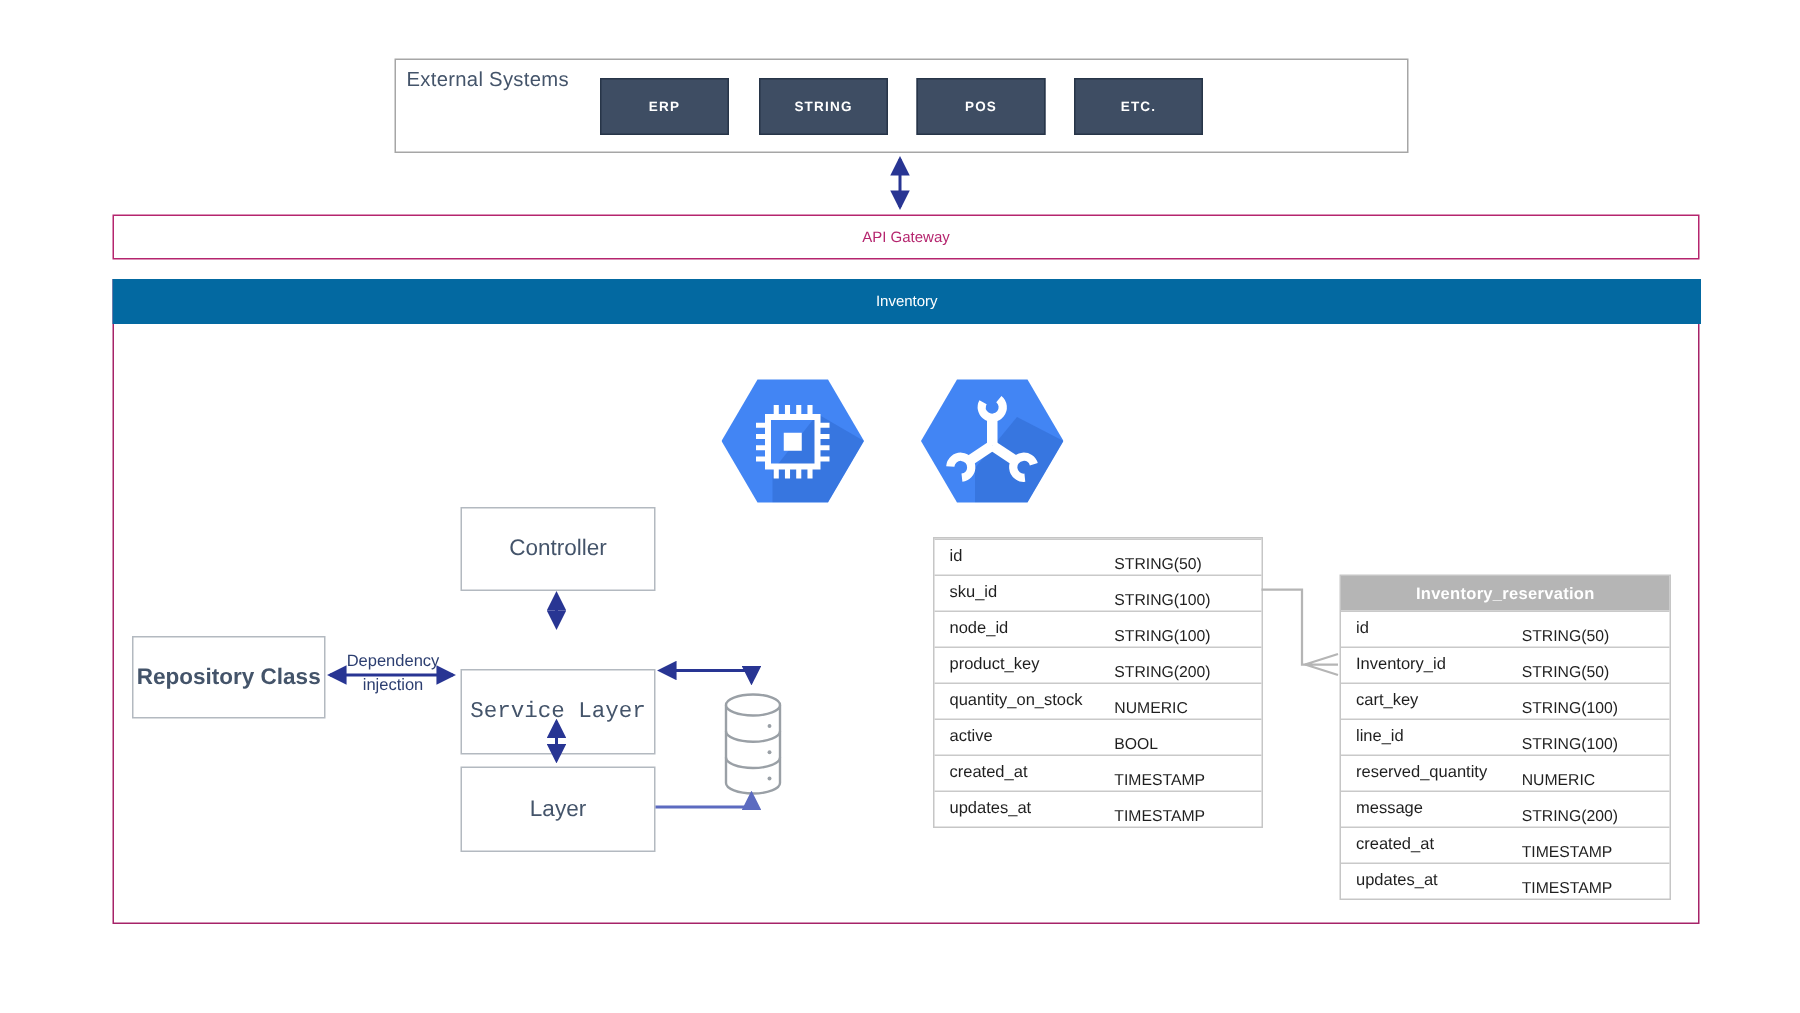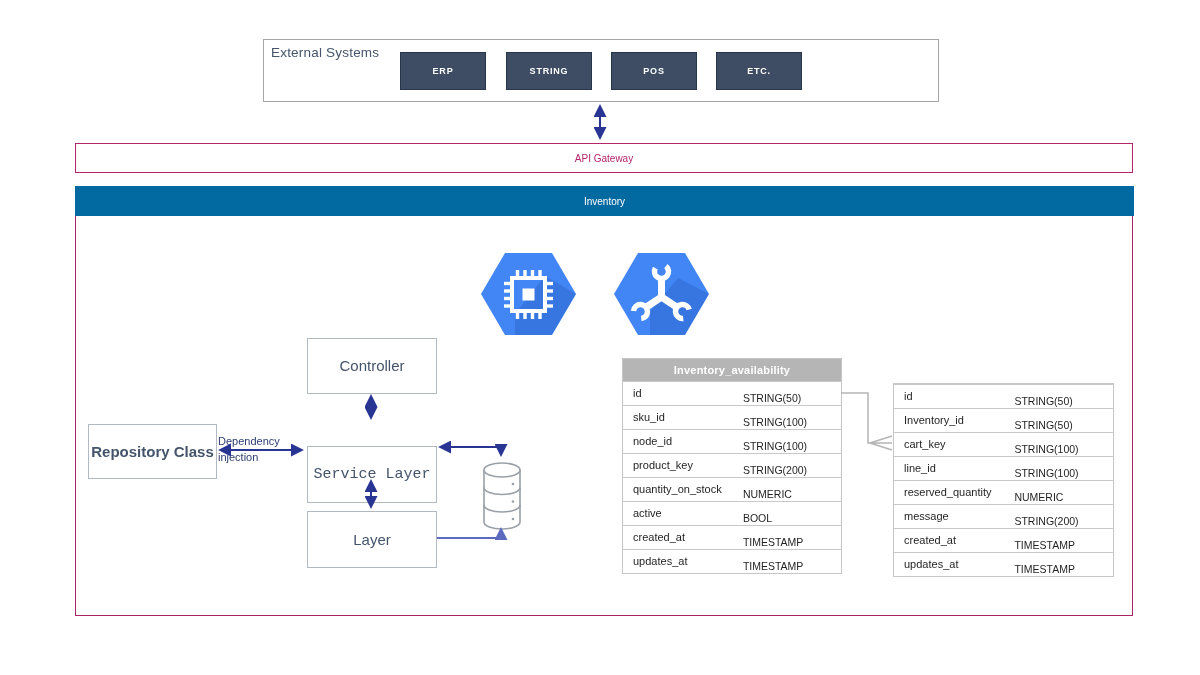--- a/index.html
+++ b/index.html
@@ -21,21 +21,21 @@
             display:flex;align-items:center;justify-content:center;color:#fff;font-size:10px;}
 
   
   .node{border:1px solid #b3b9c0;background:#fff;display:flex;align-items:center;justify-content:center;
         color:#44546a;font-size:15px;text-align:center;line-height:1.15;}
   .node-controller{left:307px;top:338px;width:128px;height:54px;}
   .node-service{left:307px;top:446px;width:128px;height:55px;font-family:Liberation Mono, monospace;}
   .node-model{left:307px;top:511px;width:128px;height:55px;}
   .node-repo{left:88px;top:424px;width:127px;height:53px;font-weight:bold;}
 
-  .dep-label{left:218px;top:433px;width:88px;text-align:left;color:#2c3e70;font-size:11px;line-height:16px;}
+  .dep-label{left:218px;top:433px;width:88px;text-align:center;color:#2c3e70;font-size:11px;line-height:16px;}
 
   
   .etable{background:#fff;border:1px solid #c6c6c6;}
   .etable .thead{height:22px;background:#b5b5b5;color:#fff;font-size:11px;font-weight:bold;
                  display:flex;align-items:center;justify-content:center;letter-spacing:.2px;}
   .trow{height:23px;border-top:1px solid #c9c9c9;position:relative;}
   .cell-name{position:absolute;left:10px;top:5px;font-size:11px;color:#1f1f1f;}
   .cell-type{position:absolute;left:55%;top:10px;font-size:10.5px;color:#1f1f1f;}
   .t-avail{left:622px;top:358px;width:218px;}
   .t-resv{left:893px;top:383px;width:219px;}
@@ -121,21 +121,20 @@
     <ellipse cx="20" cy="9" rx="18" ry="7"></ellipse>
     <path d="M2,26.5 a18,7 0 0 0 36,0" fill="none"></path>
     <path d="M2,44 a18,7 0 0 0 36,0" fill="none"></path>
   </g>
   <circle cx="31" cy="23" r="1.3" fill="#9aa0a6"></circle>
   <circle cx="31" cy="40.5" r="1.3" fill="#9aa0a6"></circle>
   <circle cx="31" cy="58" r="1.3" fill="#9aa0a6"></circle>
 </svg>
 
 <div class="abs etable t-avail">
-  <div class="thead">Inventory_availability</div>
   <div>
       <div class="trow">
         <span class="cell-name">id</span>
         <span class="cell-type">STRING(50)</span>
       </div>
       <div class="trow">
         <span class="cell-name">sku_id</span>
         <span class="cell-type">STRING(100)</span>
       </div>
       <div class="trow">
@@ -158,20 +157,21 @@
         <span class="cell-name">created_at</span>
         <span class="cell-type">TIMESTAMP</span>
       </div>
       <div class="trow">
         <span class="cell-name">updates_at</span>
         <span class="cell-type">TIMESTAMP</span>
       </div>
     </div>
 </div>
 <div class="abs etable t-resv">
+  <div class="thead" style="height:23px;">Inventory_reservation</div>
   <div>
       <div class="trow">
         <span class="cell-name">id</span>
         <span class="cell-type">STRING(50)</span>
       </div>
       <div class="trow">
         <span class="cell-name">Inventory_id</span>
         <span class="cell-type">STRING(50)</span>
       </div>
       <div class="trow">

